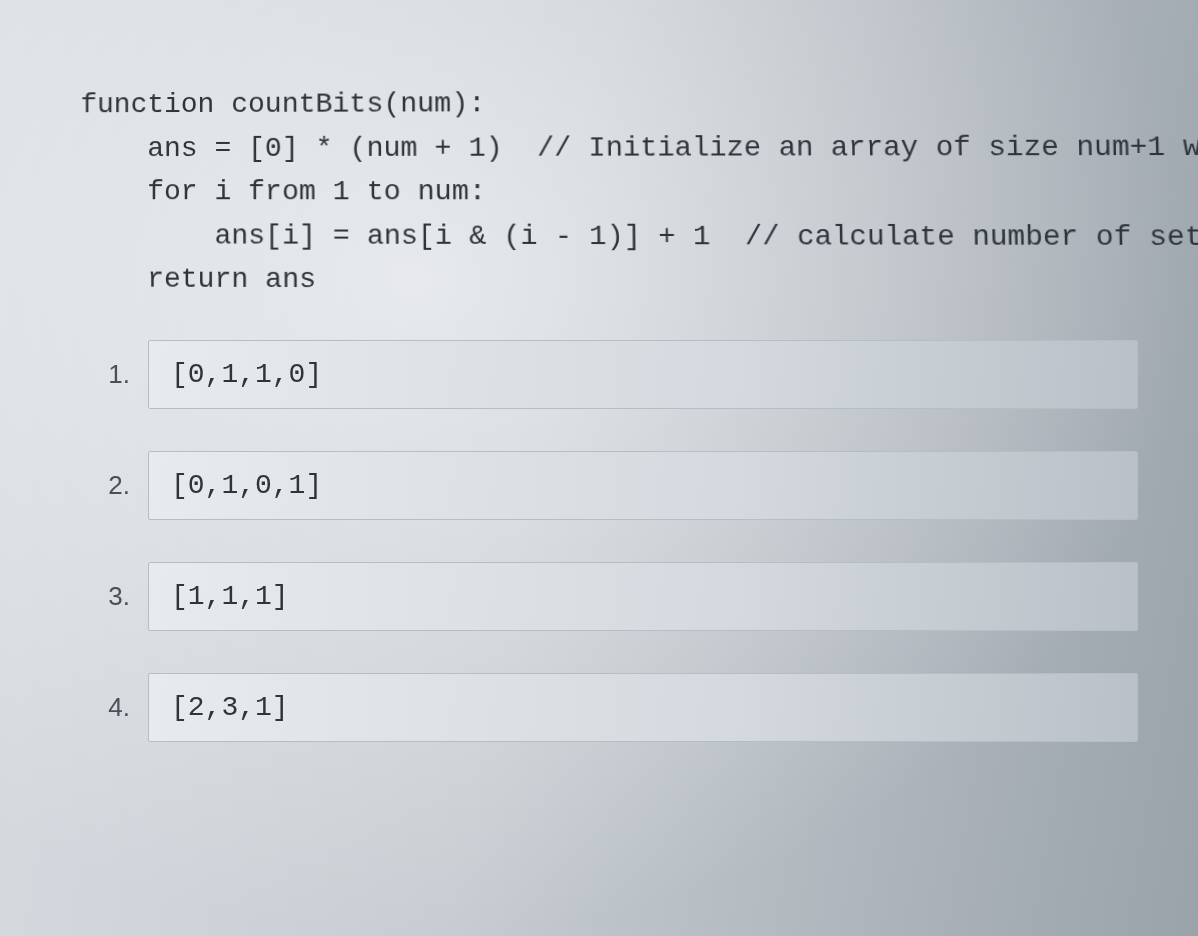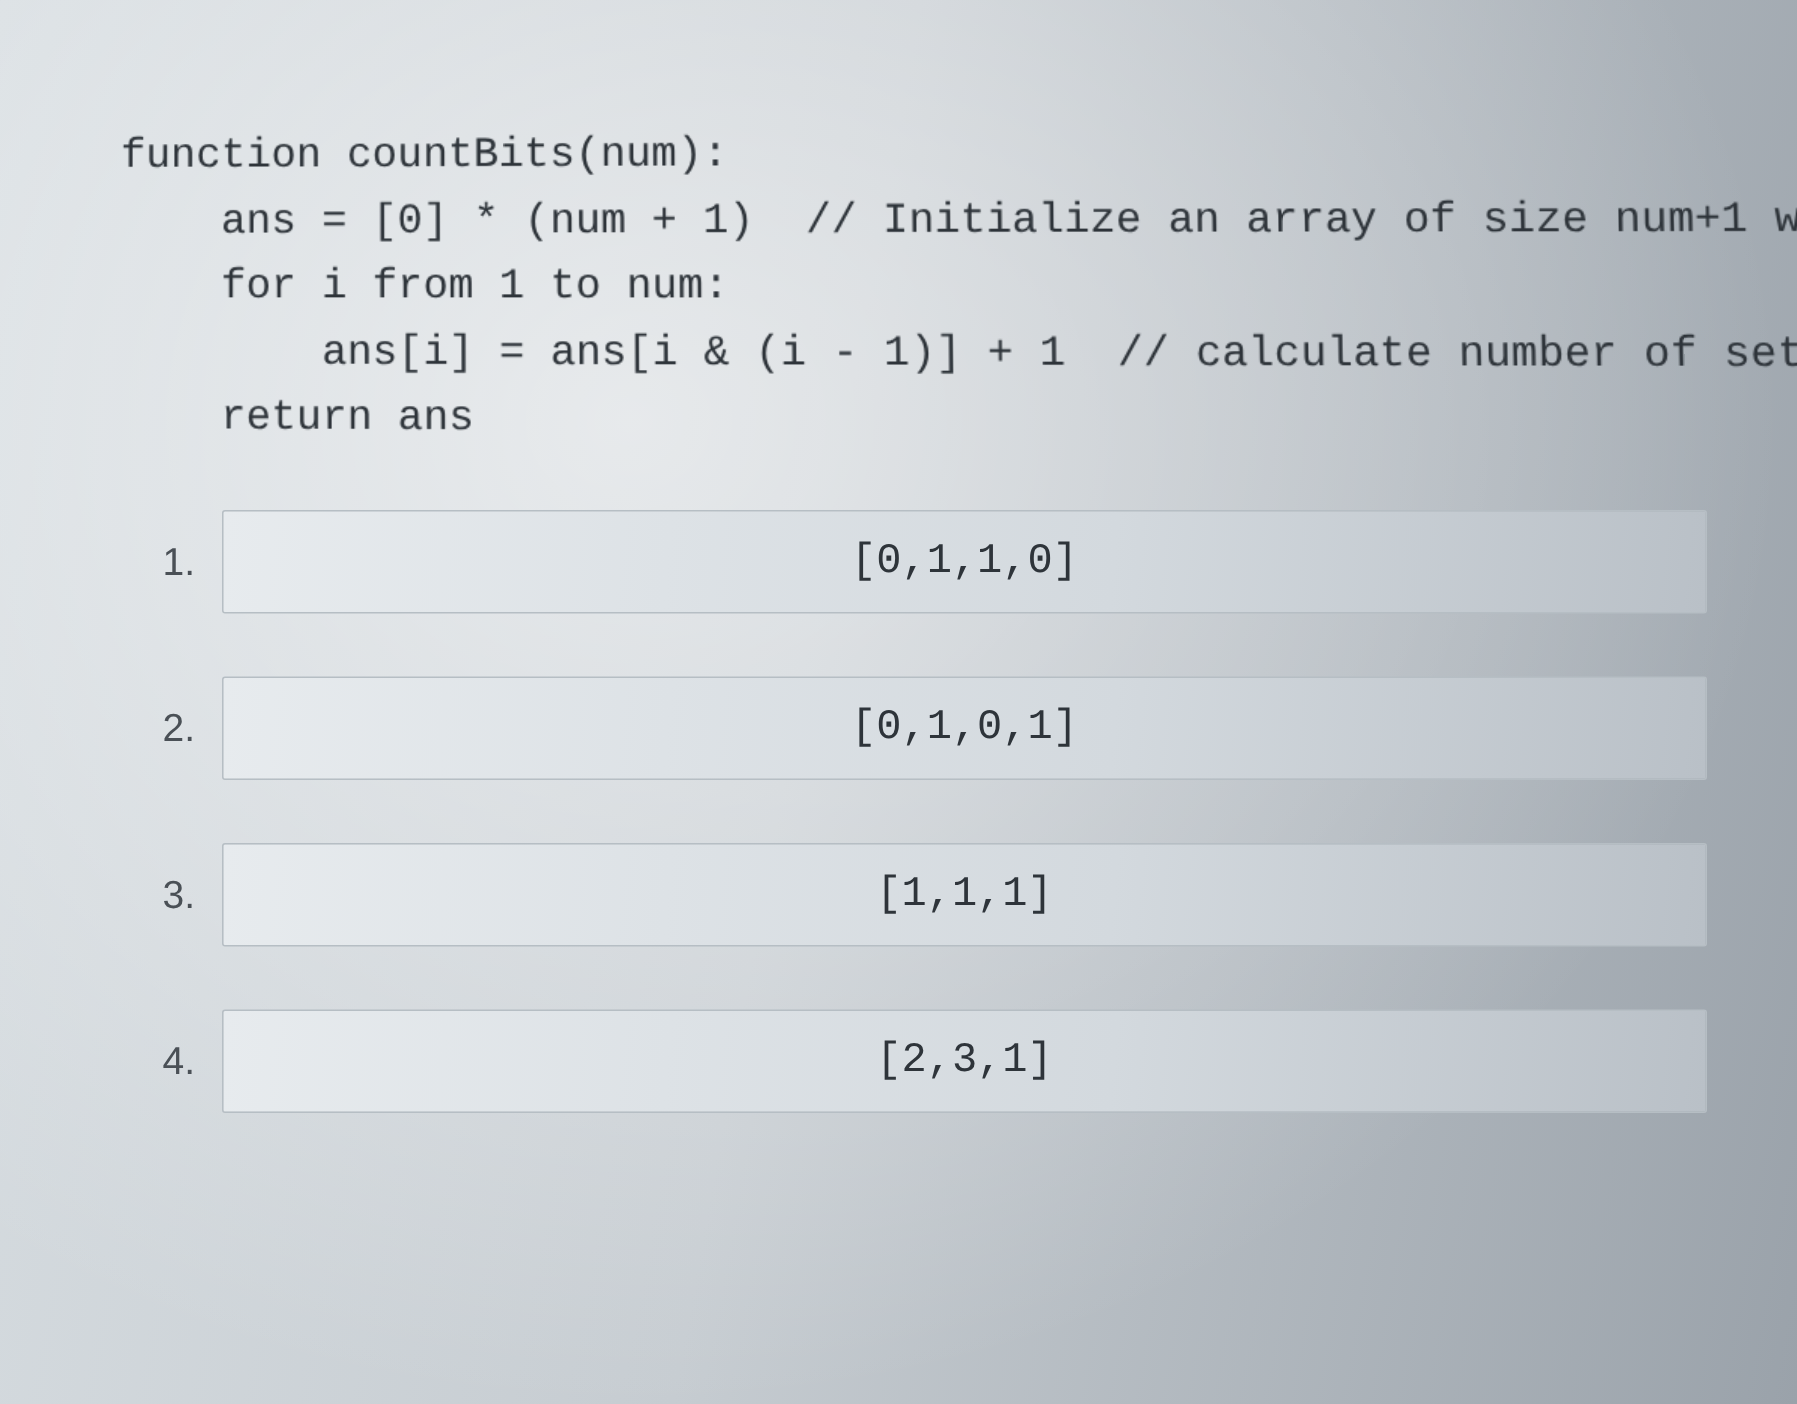--- a/index.html
+++ b/index.html
@@ -63,21 +63,20 @@
   }
   .option-box {
     flex: 1;
     border: 1px solid #b6bec4;
     background: linear-gradient(95deg, #e7ebee 0%, #d3d9de 60%, #b9c0c7 100%);
     padding: 18px 22px;
     font-family: "Courier New", Consolas, Menlo, monospace;
     font-size: 28px;
     color: #2e343a;
     border-radius: 2px;
-    text-align: center;
   }
 </style>
 </head>
 <body>
 
 <div class="page">
 
   <div class="code-block">
 <span>function countBits(num):</span>
 <span>    ans = [0] * (num + 1)  // Initialize an array of size num+1 with 0</span>

